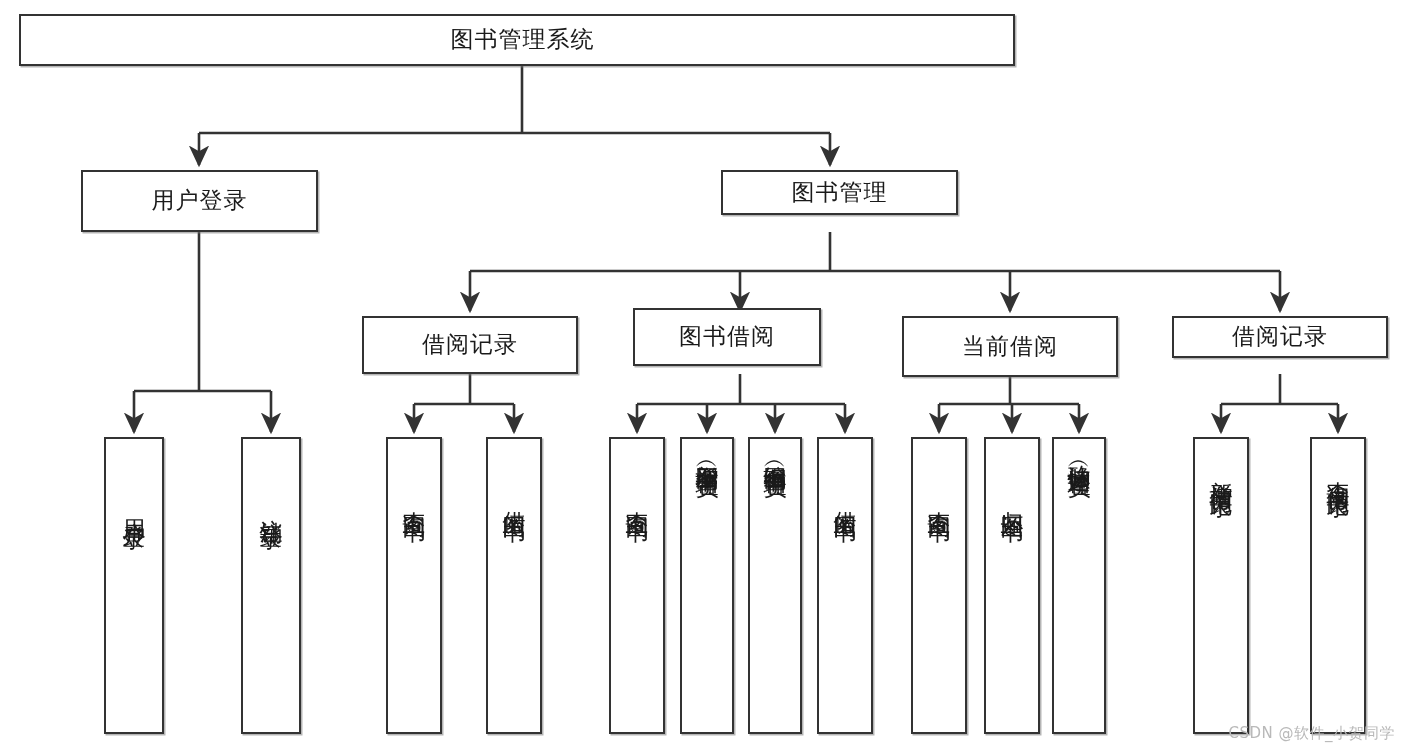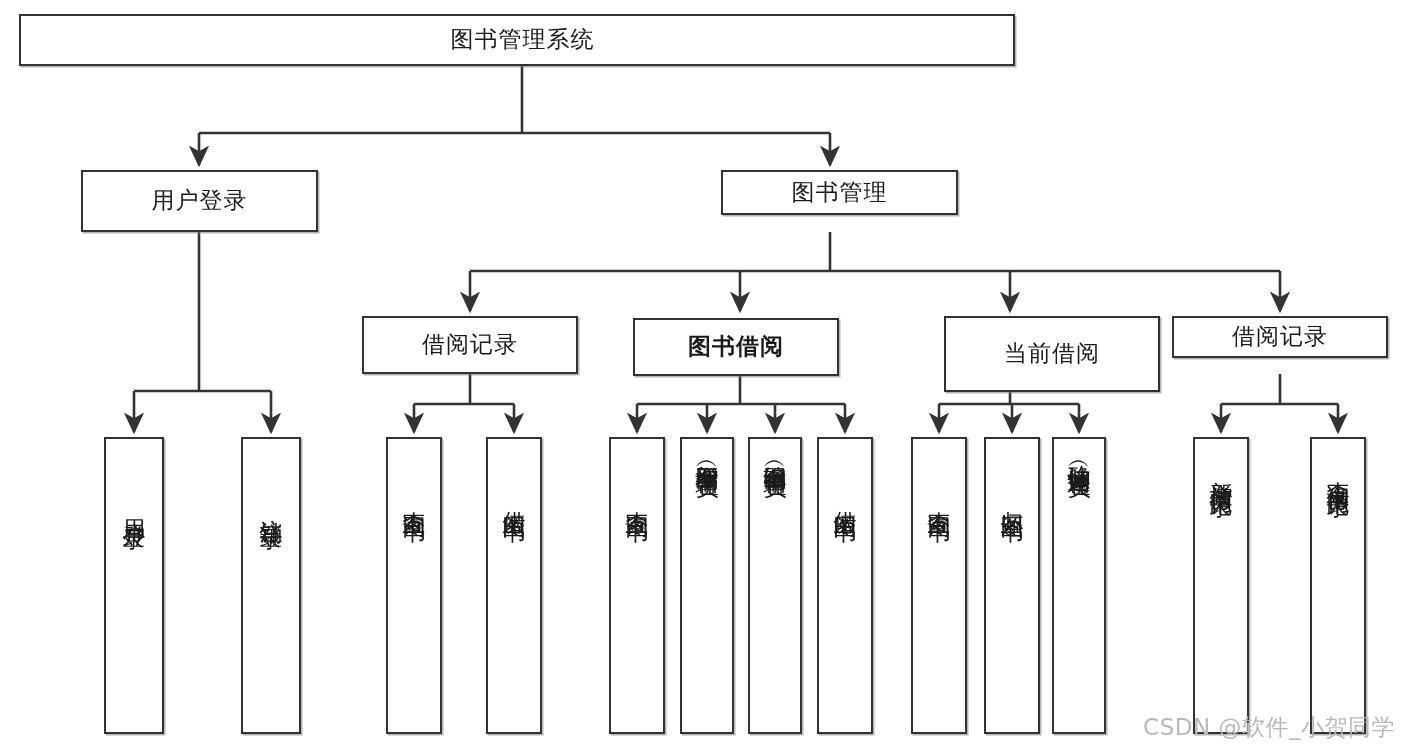--- a/index.html
+++ b/index.html
@@ -55,21 +55,21 @@
     white-space: nowrap;
     color: #1a1a1a;
   }
   .node.vert.tall .vtext {
     letter-spacing: 1.5px;
   }
   .watermark {
     position: absolute;
     right: 10px;
     bottom: 4px;
-    font-size: 23px;
+    font-size: 15px;
     color: #b9b9b9;
     letter-spacing: 0.5px;
     white-space: nowrap;
     font-family: "DejaVu Sans", "Liberation Sans", sans-serif;
   }
 </style>
 </head>
 <body>
 
 <div id="canvas">
@@ -135,24 +135,24 @@
   <div class="node horiz" style="left:81px; top:170px; width:237px; height:62px;">
     <span>用户登录</span>
   </div>
   <div class="node horiz" style="left:711px; top:170px; width:237px; height:45px;margin-left:10px;">
     <span>图书管理</span>
   </div>
 
   <div class="node horiz" style="left:362px; top:316px; width:216px; height:58px;">
     <span>借阅记录</span>
   </div>
-  <div class="node horiz" style="left:633px; top:318px; width:206px; height:58px;font-weight:bold;">
+  <div class="node horiz" style="left:633px; top:308px; width:188px; height:58px;">
     <span>图书借阅</span>
   </div>
-  <div class="node horiz" style="left:944px; top:316px; width:216px; height:76px;">
+  <div class="node horiz" style="left:902px; top:316px; width:216px; height:61px;">
     <span>当前借阅</span>
   </div>
   <div class="node horiz" style="left:1172px; top:316px; width:216px; height:42px;">
     <span>借阅记录</span>
   </div>
 
   <div class="node vert" style="left:104px; top:437px; width:60px; height:297px; padding-top:62px;">
     <span class="vtext">用户登录</span>
   </div>
   <div class="node vert" style="left:241px; top:437px; width:60px; height:297px; padding-top:62px;">

